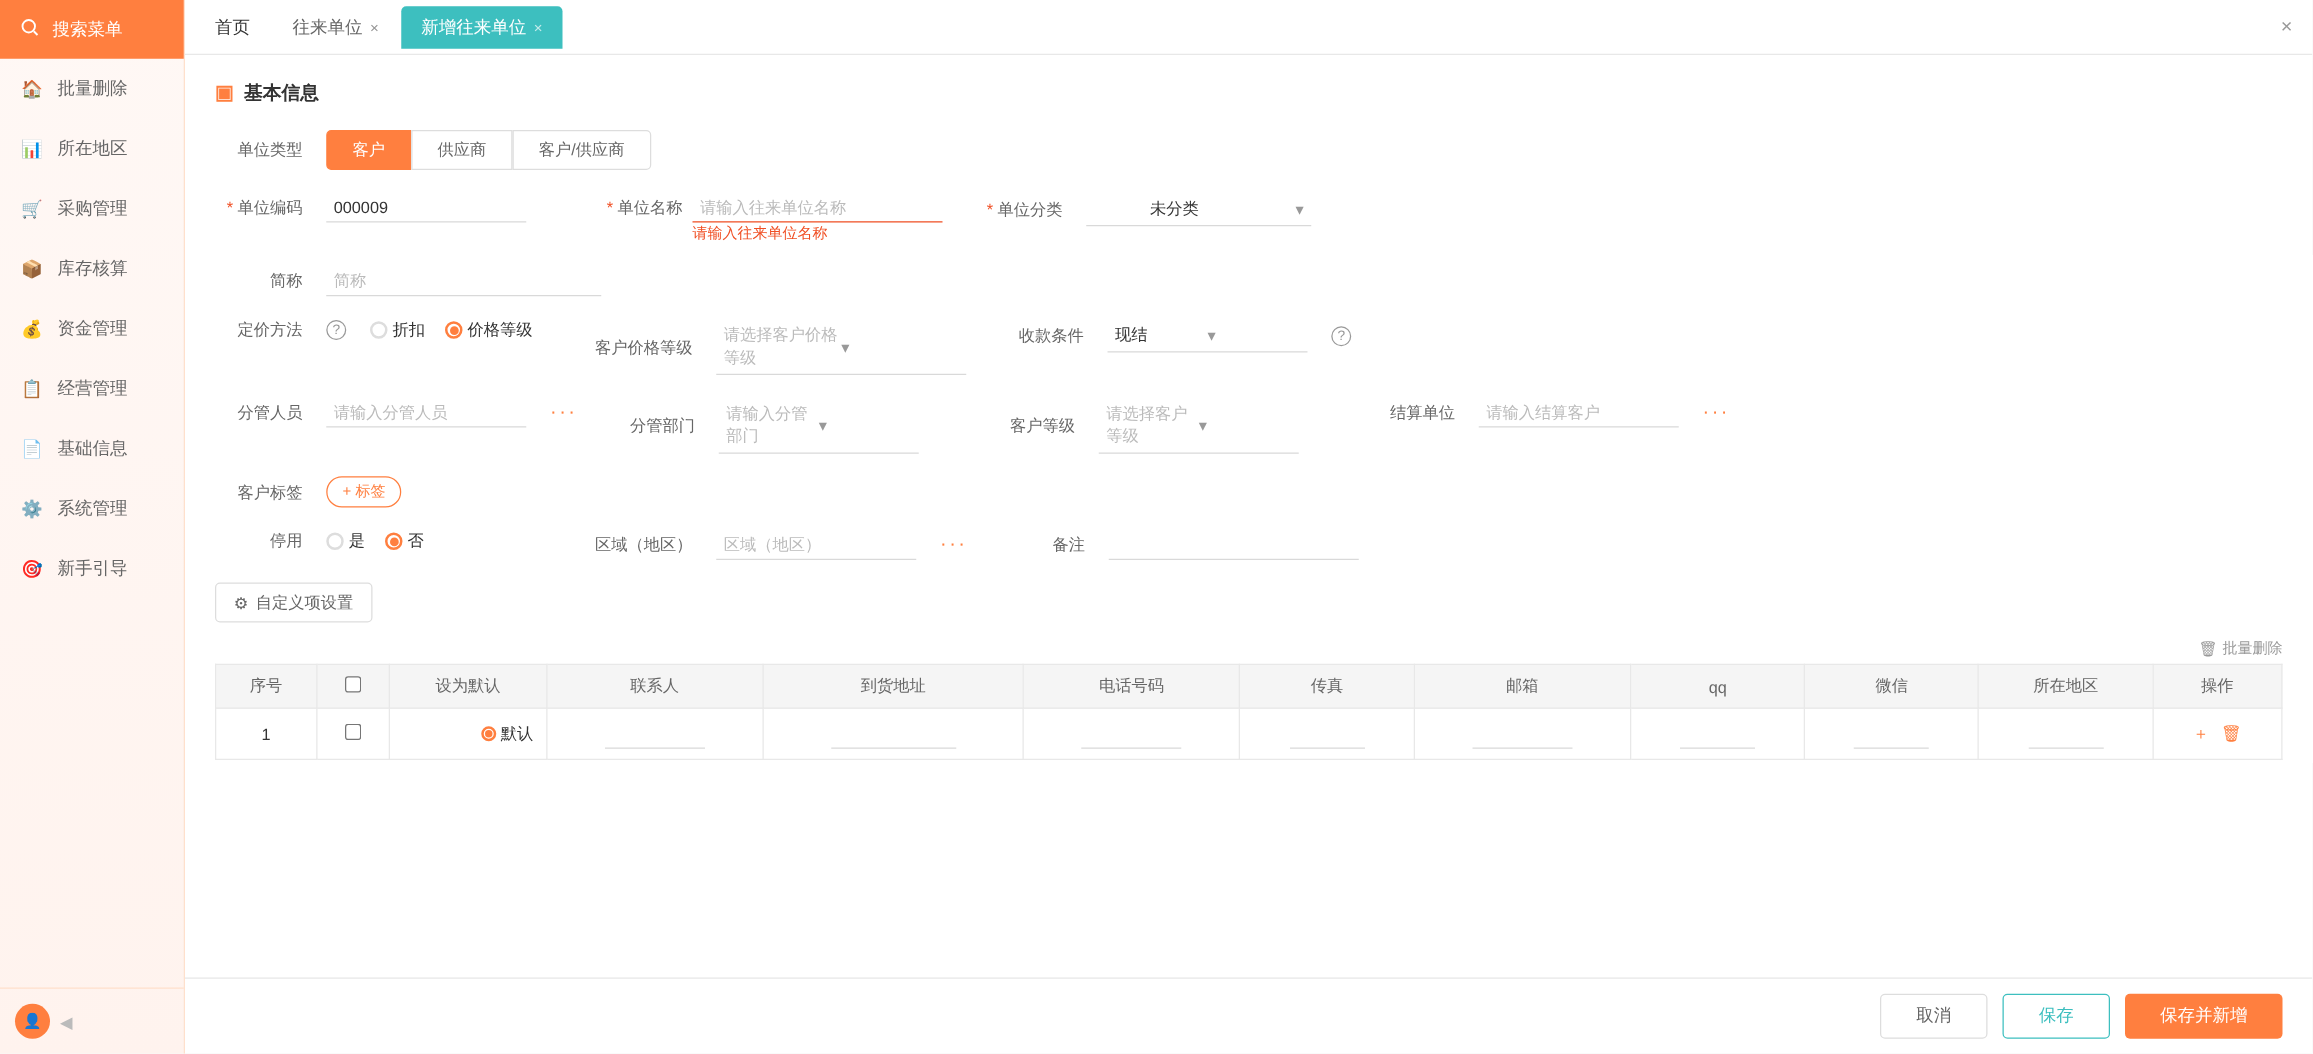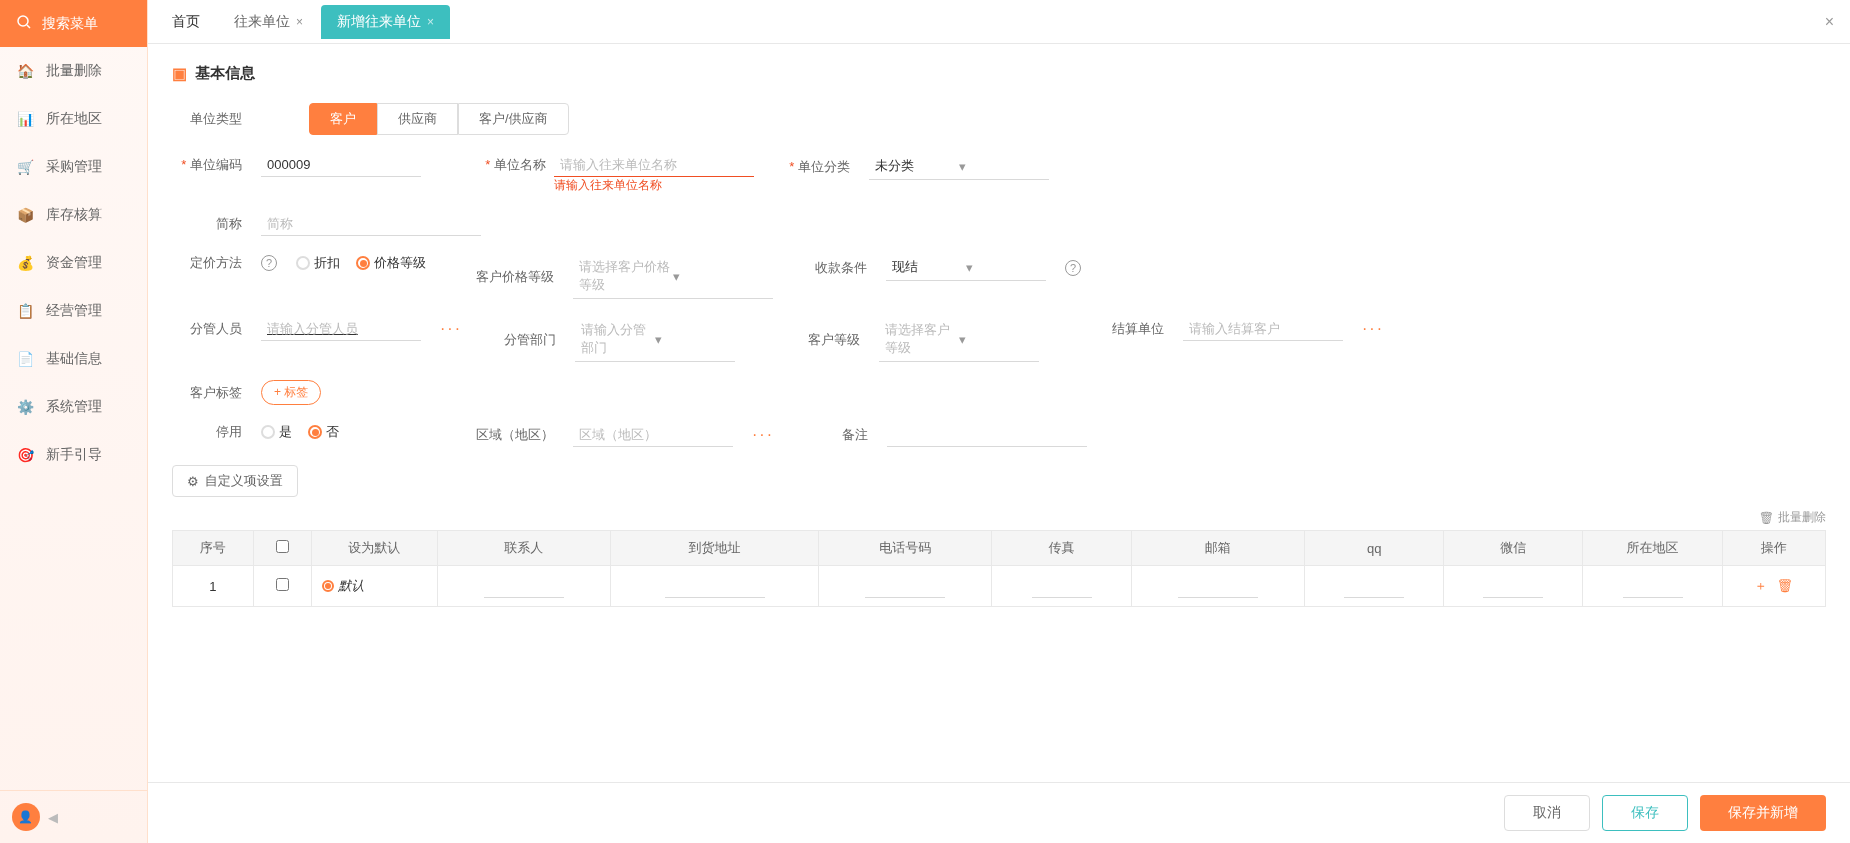--- a/index.html
+++ b/index.html
@@ -137,21 +137,21 @@
       display: flex;
       align-items: center;
       border-bottom: 1px solid #d9d9d9;
       padding: 4px 6px;
       min-width: 160px;
     }
     .form-select-wrap span { flex: 1; color: #bbb; font-size: 13px; }
     .form-select-wrap .arrow { color: #999; }
 
     
-    .unit-type-buttons { display: flex; gap: 0; margin-left: 48px; }
+    .unit-type-buttons { display: flex; gap: 0; }
     .unit-btn {
       padding: 6px 20px;
       border: 1px solid #ddd;
       background: #fff;
       cursor: pointer;
       font-size: 13px;
       color: #666;
     }
     .unit-btn.active {
       background: #ff7f3f;
@@ -370,21 +370,21 @@
         <div style="display:flex;align-items:center;gap:8px;">
           <span class="form-label required">单位名称</span>
           <input class="form-input error-border" type="text" style="width: 200px;" placeholder="请输入往来单位名称">
         </div>
         <div style="margin-left:78px;">
           <span class="error-text">请输入往来单位名称</span>
         </div>
       </div>
       <div class="form-group">
         <span class="form-label required">单位分类</span>
-        <div class="form-select-wrap" style="min-width:180px;">
+        <div class="form-select-wrap" style="min-width:180px;text-align:right;">
           <span style="color:#333;">未分类</span>
           <span class="arrow">▾</span>
         </div>
       </div>
     </div>
 
     <div class="form-row">
       <div class="form-group">
         <span class="form-label">简称</span>
         <input class="form-input" type="text" style="width: 220px;" placeholder="简称">
@@ -421,21 +421,21 @@
           <span style="color:#333;">现结</span>
           <span class="arrow">▾</span>
         </div>
         <span class="help-icon">?</span>
       </div>
     </div>
 
     <div class="form-row">
       <div class="form-group">
         <span class="form-label">分管人员</span>
-        <input class="form-input" type="text" style="width: 160px; text-decoration: underline;" placeholder="请输入分管人员">
+        <input class="form-input" type="text" style="width: 160px;" placeholder="请输入分管人员">
         <span class="more-btn">···</span>
       </div>
       <div class="form-group">
         <span class="form-label">分管部门</span>
         <div class="form-select-wrap" style="min-width:160px;">
           <span>请输入分管部门</span>
           <span class="arrow">▾</span>
         </div>
       </div>
       <div class="form-group">
@@ -520,21 +520,21 @@
             <th>操作</th>
           </tr>
         </thead>
         <tbody>
           <tr>
             <td>1</td>
             <td>
               <input type="checkbox" style="">
             </td>
             <td>
-              <div style="display:flex;align-items:center;gap:4px;justify-content:flex-start;font-style:italic;">
+              <div style="display:flex;align-items:center;gap:4px;justify-content:flex-end;">
                 <div class="radio-circle checked" style="width:12px;height:12px;">
                   <div class="radio-dot" style="width:6px;height:6px;"></div>
                 </div>
                 <span>默认</span>
               </div>
             </td>
             <td><input class="form-input-field" type="text" style="width: 80px;"></td>
             <td><input class="form-input-field" type="text" style="width: 100px;"></td>
             <td><input class="form-input-field" type="text" style="width: 80px;"></td>
             <td><input class="form-input-field" type="text" style="width: 60px;"></td>

